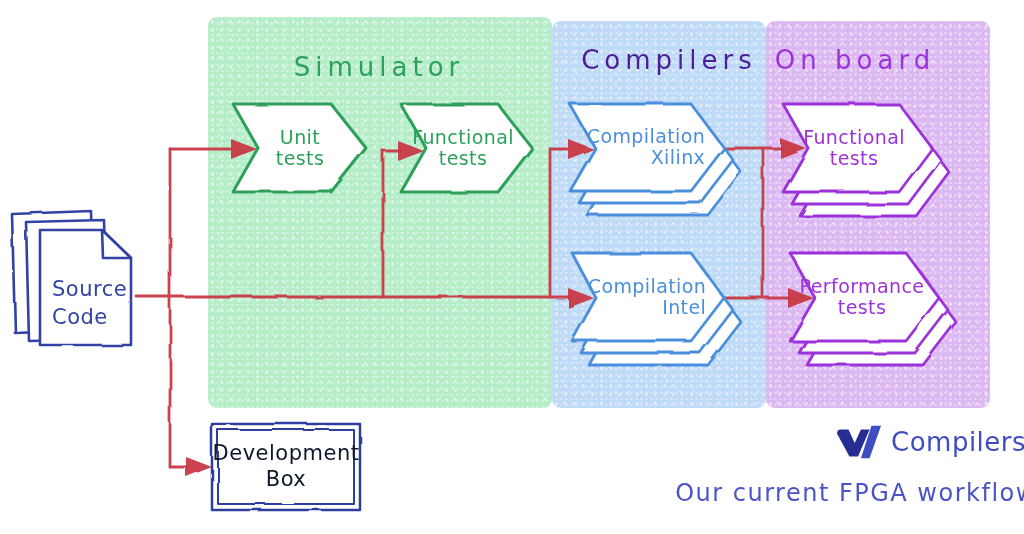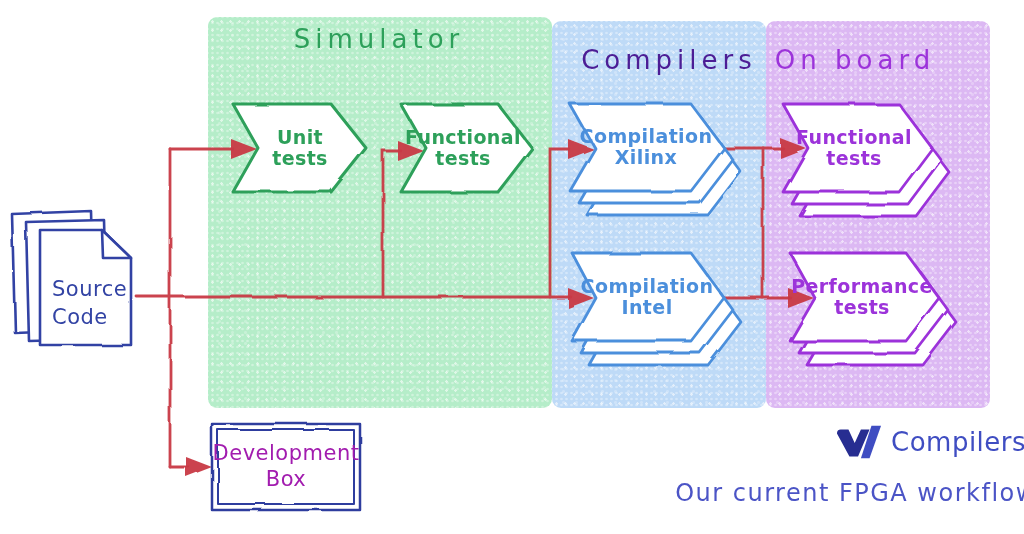--- a/index.html
+++ b/index.html
@@ -20,47 +20,47 @@
   }
   .sec-green {left:208px;top:17px;width:344px;height:391px;background:#b5edc9;}
   .sec-blue  {left:552px;top:21px;width:214px;height:387px;background:#bedaf7;}
   .sec-purple{left:766px;top:21px;width:224px;height:387px;background:#dcb8f3;}
 
   
   .sec-title{
     position:absolute;transform:translateX(-50%);
     font-size:26px;letter-spacing:5px;font-weight:500;white-space:nowrap;
   }
-  .t-green {left:379px;top:24px;color:#2da05a;}
+  .t-green {left:379px;top:52px;color:#2da05a;}
   .t-blue  {left:669px;top:45px;color:#4c1d95;}
   .t-purple{left:855px;top:45px;color:#9c33da;}
 
   
   svg.art{position:absolute;left:0;top:0;}
 
   
   .nlabel{
     position:absolute;transform:translate(-50%,-50%);
     text-align:center;font-size:19px;line-height:1.12;letter-spacing:.4px;
-    white-space:nowrap;font-weight:700;
+    white-space:nowrap;font-weight:400;
   }
   .nlabel span{display:block;}
   .lab-green {color:#2da05a;}
-  .lab-blue  {color:#4b8fdc;}
+  .lab-blue  {color:#4b8fdc;text-align:right;}
   .lab-purple{color:#9c33da;}
 
   .src-label{
     position:absolute;left:52px;top:275px;font-size:21px;line-height:1.35;
     color:#3243a4;letter-spacing:.5px;font-weight:500;
   }
   .src-label span{display:block;}
 
   .dev-label{
     position:absolute;left:286px;top:466px;transform:translate(-50%,-50%);
-    text-align:center;font-size:21px;line-height:1.25;color:#a21caf;
+    text-align:center;font-size:21px;line-height:1.25;color:#0f172a;
     letter-spacing:.5px;font-weight:500;
   }
   .dev-label span{display:block;}
 
   
   .brand{
     position:absolute;left:836px;top:424px;display:flex;align-items:center;gap:9px;
   }
   .brand .logo-text{font-size:26px;color:#3f4dc2;letter-spacing:.5px;}
 

